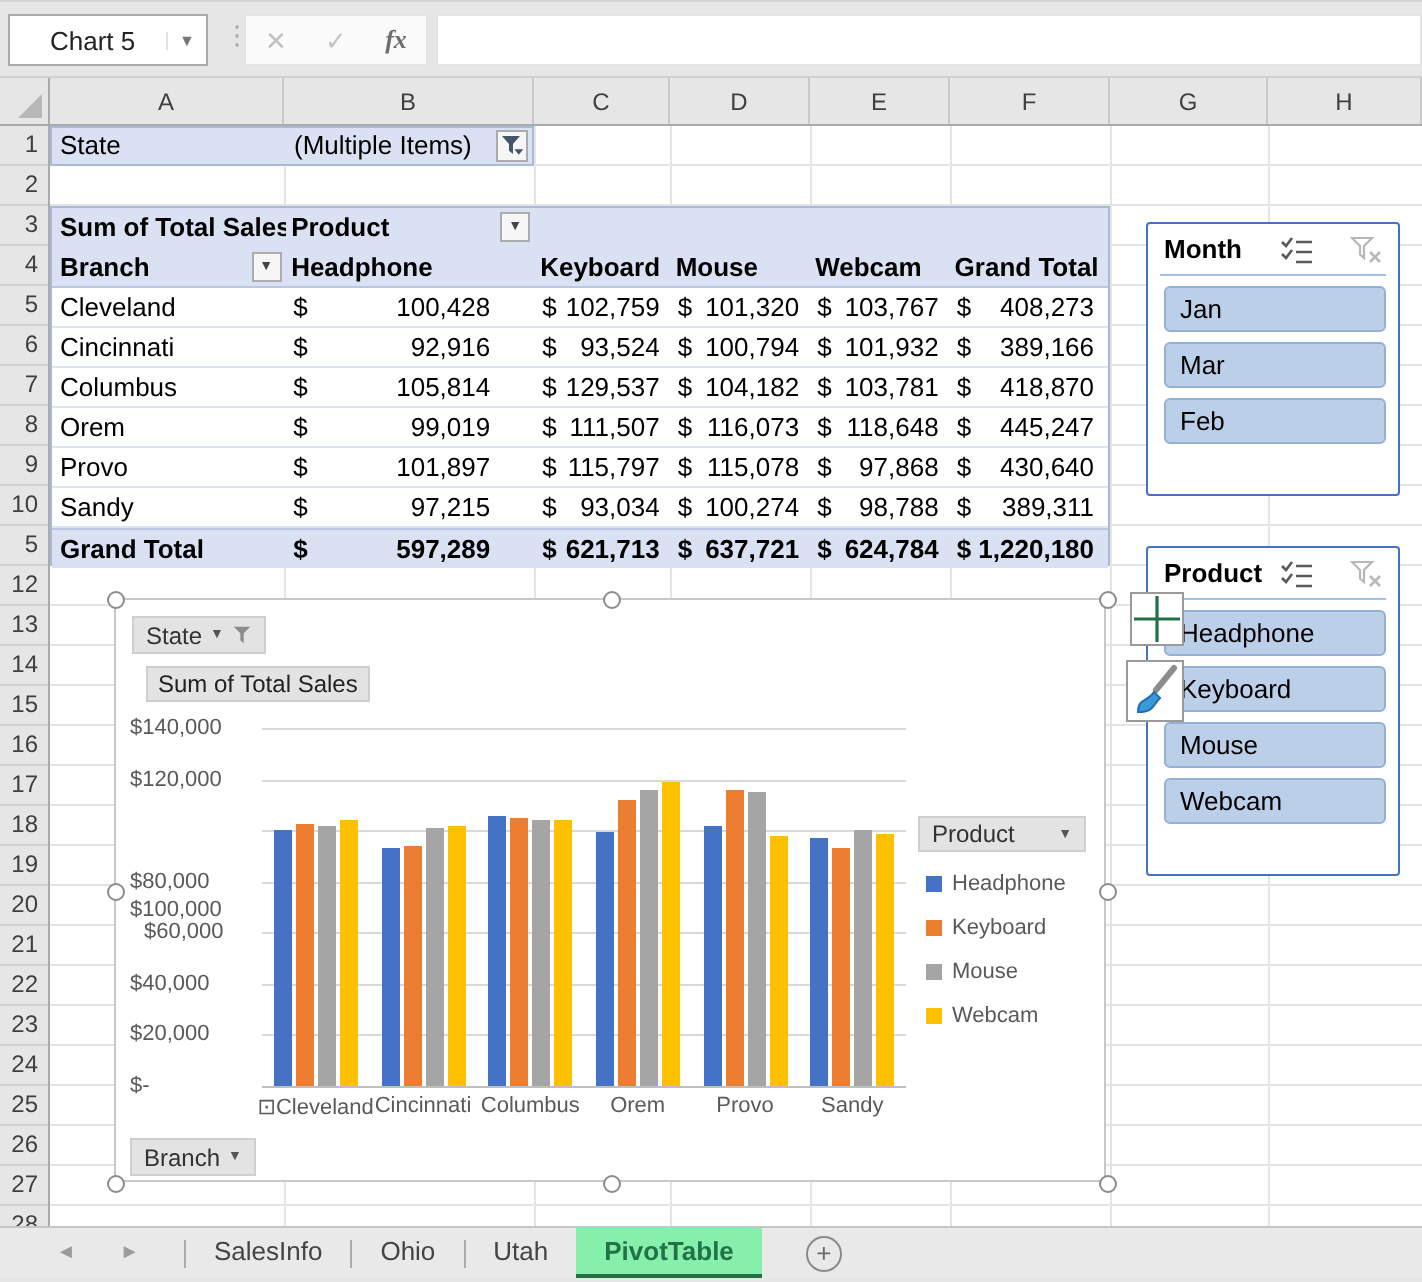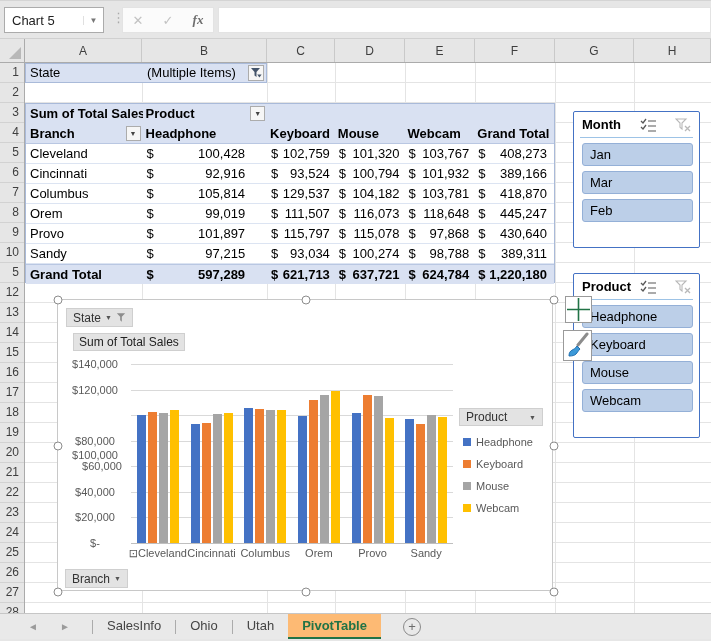--- a/index.html
+++ b/index.html
@@ -3,21 +3,21 @@
 <meta charset="utf-8">
 <style>
   * { box-sizing: border-box; margin: 0; padding: 0; }
   html,body { background:#fff; }
   body { font-family: "Liberation Sans", sans-serif; }
   #app { position:relative; width:711px; height:641px; overflow:hidden; background:#fff; border-top:1px solid #D4D4D4;}
 
   
   #formula-strip { position:absolute; left:0; top:0; width:711px; height:38px; background:#E6E6E6; border-bottom:1px solid #D0D0D0; }
   #name-box { position:absolute; left:4px; top:6px; width:100px; height:26px; background:#fff; border:1px solid #ABABAB; display:flex; align-items:center; }
-  #name-box .nb-text { flex:1; padding-left:7px; font-size:13px; color:#222; }
+  #name-box .nb-text { flex:1; padding-left:20px; font-size:13px; color:#222; }
   #name-box .nb-arrow { width:20px; text-align:center; color:#777; font-size:8px; border-left:1px solid #E0E0E0; }
   #fb-dots { position:absolute; left:112px; top:9px; color:#A9A9A9; font-size:13px; letter-spacing:0; }
   #fb-btns { position:absolute; left:122px; top:6px; height:26px; display:flex; align-items:center; background:#FBFBFB; border:1px solid #E3E3E3; }
   #fb-btns span { width:30px; text-align:center; font-size:13px; }
   #btn-cancel { color:#C2C2C2; }
   #btn-enter { color:#C2C2C2; }
   #btn-fx { color:#6E6E6E; font-family:"Liberation Serif", serif; font-style:italic; font-weight:bold; font-size:14px; }
   #formula-input { position:absolute; left:218px; top:6px; width:493px; height:26px; background:#fff; border:1px solid #E3E3E3; font-size:13px; padding-left:6px; color:#222; }
 
   
@@ -64,21 +64,21 @@
 
   
   #chart { position:absolute; left:57px; top:298px; width:496px; height:292px; background:#fff; border:1px solid #C8C8C8; }
   .handle { position:absolute; width:9px; height:9px; background:#fff; border:1px solid #8C8C8C; border-radius:50%; transform:translate(-50%,-50%); z-index:5; }
   .fbtn { position:absolute; background:#E3E3E3; border:1px solid #CFCFCF; color:#333; font-size:12px; display:flex; align-items:center; padding:0 6px; gap:4px; }
   .fbtn .arr { font-size:7px; color:#555; }
   #chart-title-chip { position:absolute; left:15px; top:33px; height:18px; background:#E3E3E3; border:1px solid #CFCFCF; font-size:12px; color:#222; padding:0 5px; line-height:16px; }
   .gridline { position:absolute; height:1px; background:#D9D9D9; }
   .gridline.base { background:#BFBFBF; }
   .ylab, .xlab { position:absolute; font-size:11px; color:#595959; }
-  .ylab { width:60px; text-align:center; }
+  .ylab { width:60px; text-align:left; }
   .xlab { width:80px; text-align:center; }
   .bar { position:absolute; width:9px; }
   #legend-btn { position:absolute; left:401px; top:108px; width:84px; height:18px; }
   .leg-item { position:absolute; left:405px; display:flex; align-items:center; gap:5px; font-size:11px; color:#595959; }
   .leg-sw { width:8px; height:8px; display:inline-block; }
 
   
   .slicer { position:absolute; width:127px; background:#fff; border:1px solid #4472C4; border-radius:2px; z-index:4; }
   .slicer-head { position:relative; height:24px; margin:2px 6px 0 6px; border-bottom:1px solid #9DC3E6; }
   .slicer-title { position:absolute; left:2px; top:3px; font-weight:bold; font-size:13px; color:#000; }
@@ -90,21 +90,21 @@
 
   
   #icon-add { position:absolute; left:565px; top:295px; width:27px; height:27px; background:#fff; border:1px solid #9A9A9A; z-index:6; display:flex; align-items:center; justify-content:center; }
   #icon-brush { position:absolute; left:563px; top:329px; width:29px; height:31px; background:#fff; border:1px solid #9A9A9A; z-index:6; display:flex; align-items:center; justify-content:center; }
 
   
   #tab-bar { position:absolute; left:0; top:612px; width:711px; height:26px; background:#E9E9E9; border-top:1px solid #C6C6C6; display:flex; align-items:stretch; }
   #tab-nav { display:flex; align-items:center; gap:22px; padding-left:28px; width:92px; }
   .nav-arrow { color:#9B9B9B; font-size:10px; }
   .tab { padding:0 14px; font-size:13px; color:#444; line-height:24px; position:relative; }
-  .tab.active { background:#fdba74; color:#217346; font-weight:bold; border-bottom:2px solid #217346; }
+  .tab.active { background:#86efac; color:#217346; font-weight:bold; border-bottom:2px solid #217346; }
   .tab-sep { width:1px; height:14px; background:#ABABAB; align-self:center; }
   #new-sheet { margin-left:22px; align-self:center; width:18px; height:18px; border:1px solid #8A8A8A; border-radius:50%; color:#6B6B6B; font-size:13px; line-height:16px; text-align:center; }
   #bottom-strip { position:absolute; left:0; top:638px; width:711px; height:3px; background:#E6E6E6; }
 </style>
 </head>
 <body>
 
 <div id="app">
 
   <div id="formula-strip">

